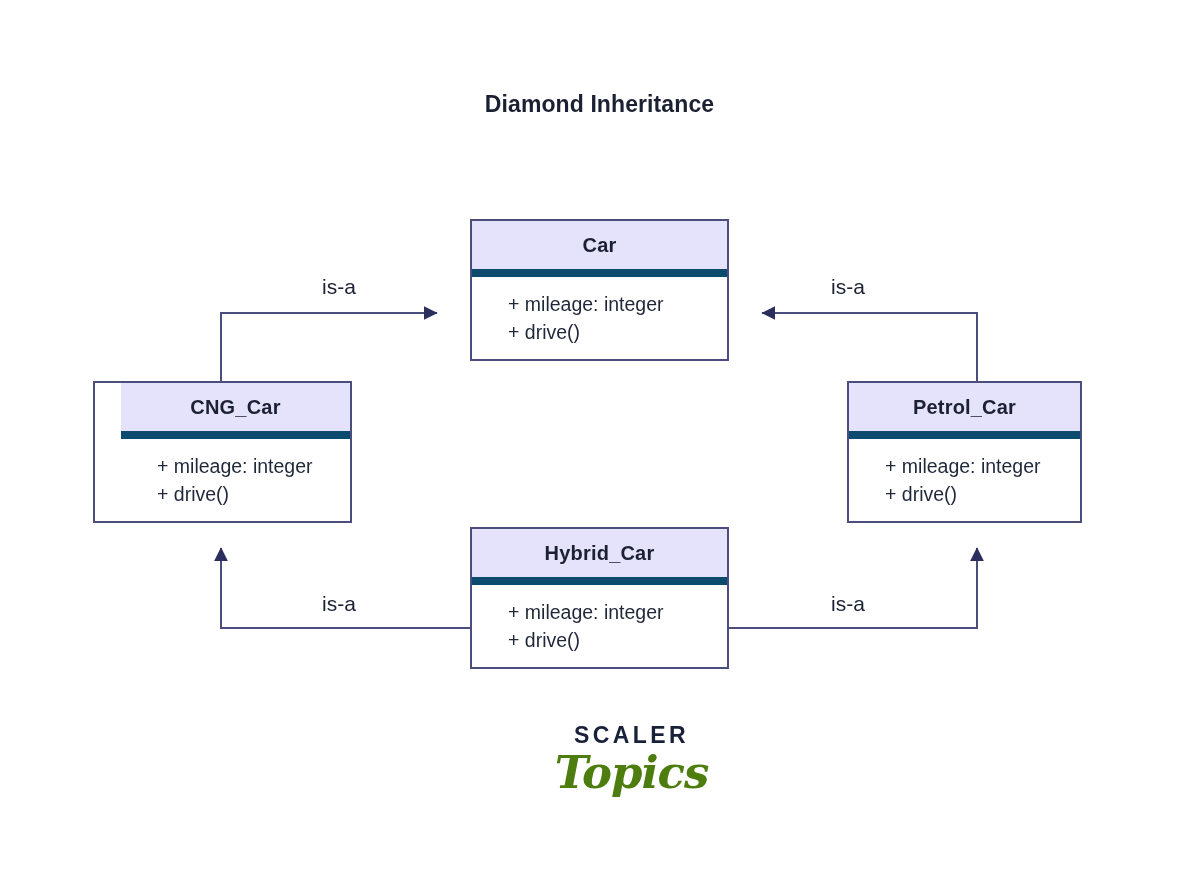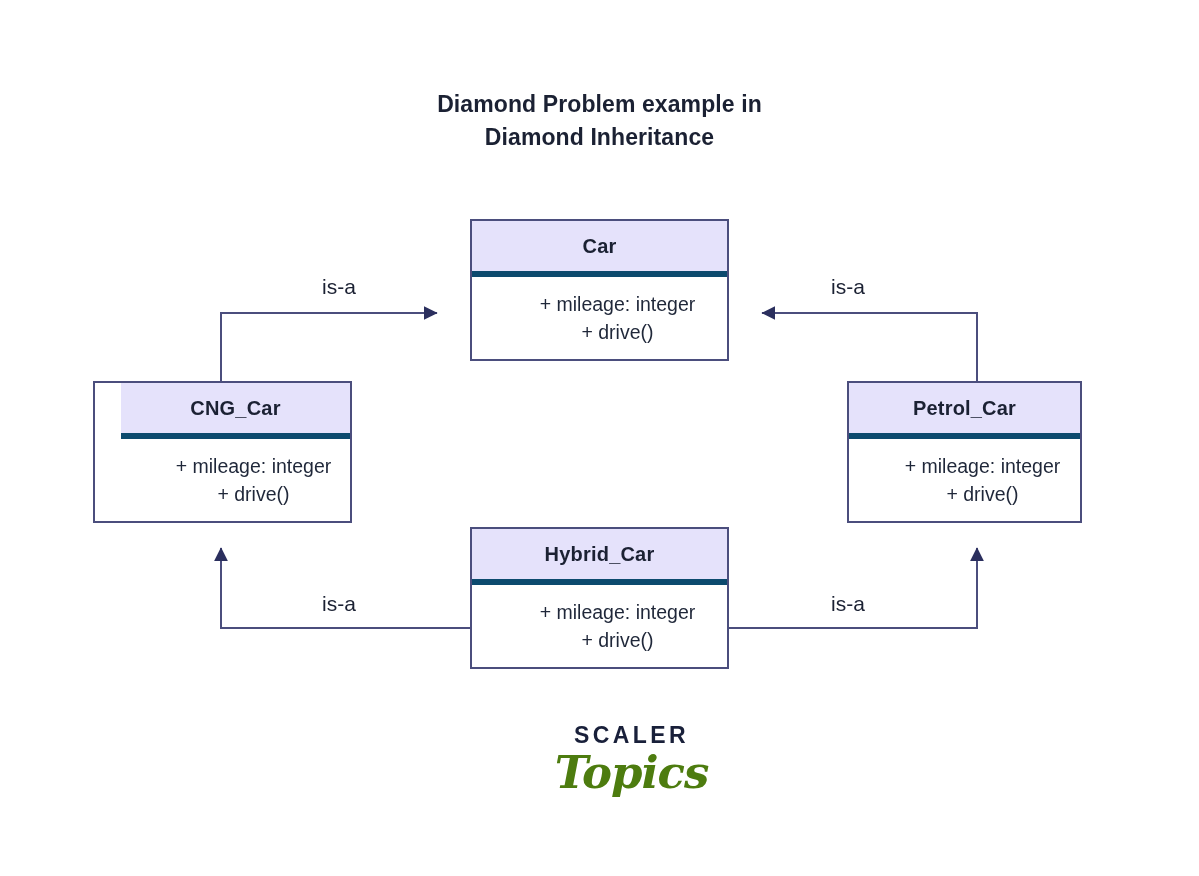--- a/index.html
+++ b/index.html
@@ -38,37 +38,36 @@
   
   .uml-box {
     position: absolute;
     box-sizing: border-box;
     border: 2px solid #4b4e7d;
     background: #ffffff;
   }
   .uml-header {
     box-sizing: border-box;
     background: #e5e2fb;
-    border-bottom: 6px solid #0c4a6e;
+    border-bottom: 8px solid #0c4a6e;
     height: 56px;
     display: flex;
     align-items: center;
     justify-content: center;
     font-size: 20px;
     font-weight: bold;
     color: #1b2133;
     letter-spacing: 0.2px;
   }
   .uml-body {
     box-sizing: border-box;
     padding: 13px 0 0 36px;
     font-size: 19.5px;
     color: #1f2739;
     line-height: 1.46;
-    text-align: center;
   }
   .uml-body div { white-space: nowrap; }
 
   
   .edge-label {
     position: absolute;
     font-size: 21px;
     color: #1b2133;
     white-space: nowrap;
   }
@@ -121,21 +120,20 @@
   <g>
     <path d="M 471 628 L 221 628 L 221 548" fill="none" stroke="#4b4e7d" stroke-width="2" marker-end="url(#arrow-right)"></path>
   </g>
 
   <g>
     <path d="M 729 628 L 977 628 L 977 548" fill="none" stroke="#4b4e7d" stroke-width="2" marker-end="url(#arrow-right)"></path>
   </g>
 </svg>
 
 <div class="diagram-title">
-  <span>Diamond Problem example in</span>
   <span>Diamond Inheritance</span>
 </div>
 
 <div class="uml-box" style="left:470px; top:219px; width:259px; height:142px;">
   <div class="uml-header">Car</div>
   <div class="uml-body">
     <div>+ mileage: integer</div>
     <div>+ drive()</div>
   </div>
 </div>

